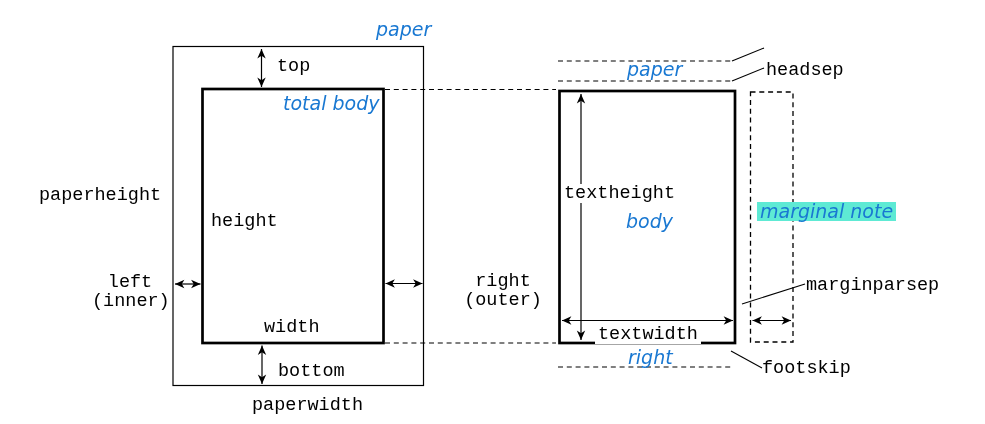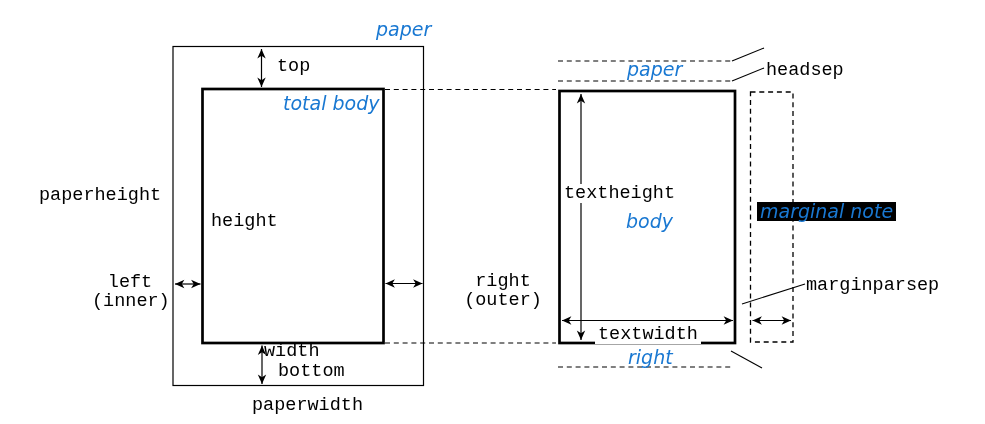--- a/index.html
+++ b/index.html
@@ -16,21 +16,21 @@
     color:#000; white-space:nowrap;
   }
   .lbl.center { text-align:center; }
   .lbl.wbg { background:#ffffff; padding:0 3px;margin-top:14px; }
   .blue {
     position:absolute;
     font-family:"DejaVu Sans", sans-serif;
     font-style:italic; font-size:19px; line-height:1.0;
     color:#1978d2; white-space:nowrap;
   }
-  .blue.wbg { background:#000000; padding:0 3px; }
+  .blue.wbg { background:#5eead4; padding:0 3px; }
 </style>
 </head>
 <body>
 
 <div class="stage">
 
   <svg width="985" height="424" viewBox="0 0 985 424">
     <defs>
       <marker id="ah" viewBox="0 0 10 10" refX="9.4" refY="5" markerWidth="11" markerHeight="10" orient="auto-start-reverse" markerUnits="userSpaceOnUse">
         <path d="M 0 0.8 L 9.4 5 L 0 9.2 L 2.6 5 Z" fill="#000"></path>
@@ -67,26 +67,27 @@
   <div class="lbl" style="left:39px; top:186px;">paperheight</div>
   <div class="lbl" style="left:211px; top:192px;margin-top:20px;">height</div>
   <div class="lbl center" style="left:92px; top:273px; width:76px;">
     <div>left</div>
     <div>(inner)</div>
   </div>
   <div class="lbl center" style="left:432px; top:272px; width:78px;margin-left:32px;">
     <div>right</div>
     <div>(outer)</div>
   </div>
-  <div class="lbl" style="left:264px; top:318px;margin-top:24px;">width</div>
+  <div class="lbl" style="left:264px; top:318px;">width</div>
   <div class="lbl" style="left:278px; top:362px;">bottom</div>
   <div class="lbl" style="left:252px; top:396px;">paperwidth</div>
 
   <div class="lbl" style="left:766px; top:61px;">headsep</div>
   <div class="blue" style="left:627px; top:60px;">paper</div>
   <div class="lbl wbg" style="left:561px; top:170px;">textheight</div>
   <div class="blue" style="left:626px; top:212px;">body</div>
   <div class="blue wbg" style="left:757px; top:202px;">marginal note</div>
   <div class="lbl" style="left:806px; top:276px;">marginparsep</div>
   <div class="lbl wbg" style="left:595px; top:311px;">textwidth</div>
   <div class="blue" style="left:628px; top:348px;">right</div>
+  <div class="lbl" style="left:762px; top:359px;">footskip</div>
 
 </div>
 
 </body></html>

